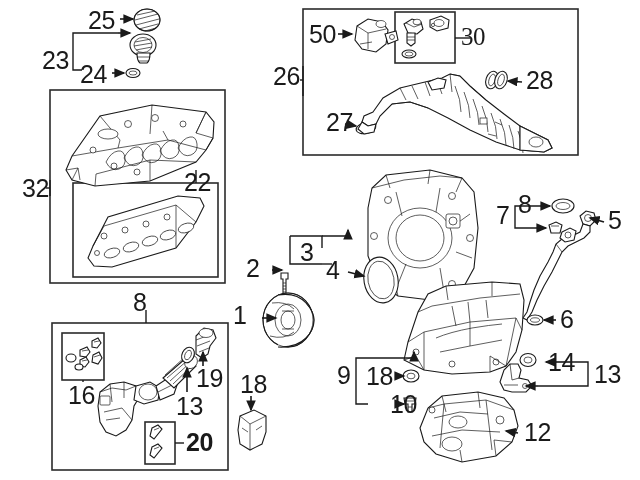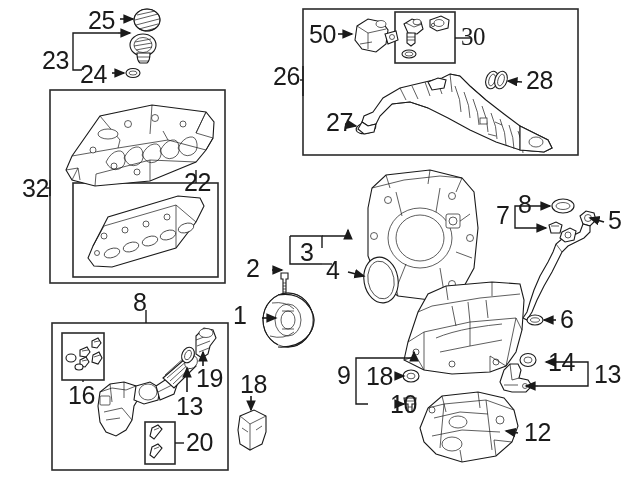--- a/index.html
+++ b/index.html
@@ -402,21 +402,21 @@
 <div class="lbl" style="left:366px;top:392px;margin-left:24px;">10</div>
 <div class="lbl" style="left:366px;top:364px;">18</div>
 <div class="lbl" style="left:524px;top:420px;">12</div>
 <div class="lbl" style="left:594px;top:362px;text-align:center;">13</div>
 <div class="lbl" style="left:548px;top:350px;">14</div>
 <div class="lbl" style="left:133px;top:290px;">8</div>
 <div class="lbl" style="left:68px;top:383px;">16</div>
 <div class="lbl" style="left:176px;top:394px;">13</div>
 <div class="lbl" style="left:196px;top:366px;">19</div>
 <div class="lbl" style="left:240px;top:372px;">18</div>
-<div class="lbl" style="left:186px;top:430px;">20</div>
+<div class="lbl" style="left:186px;top:430px;font-weight:bold;">20</div>
 <div class="lbl" style="left:22px;top:176px;">32</div>
 <div class="lbl" style="left:184px;top:146px;margin-top:24px;">22</div>
 <div class="lbl" style="left:42px;top:48px;">23</div>
 <div class="lbl" style="left:80px;top:62px;">24</div>
 <div class="lbl" style="left:88px;top:8px;">25</div>
 <div class="lbl" style="left:273px;top:64px;">26</div>
 <div class="lbl" style="left:326px;top:110px;">27</div>
 <div class="lbl" style="left:526px;top:68px;">28</div>
 <div class="lbl" style="left:309px;top:22px;">50</div>
 <div class="lbl" style="left:461px;top:24px;font-family:Liberation Serif, serif;">30</div>

